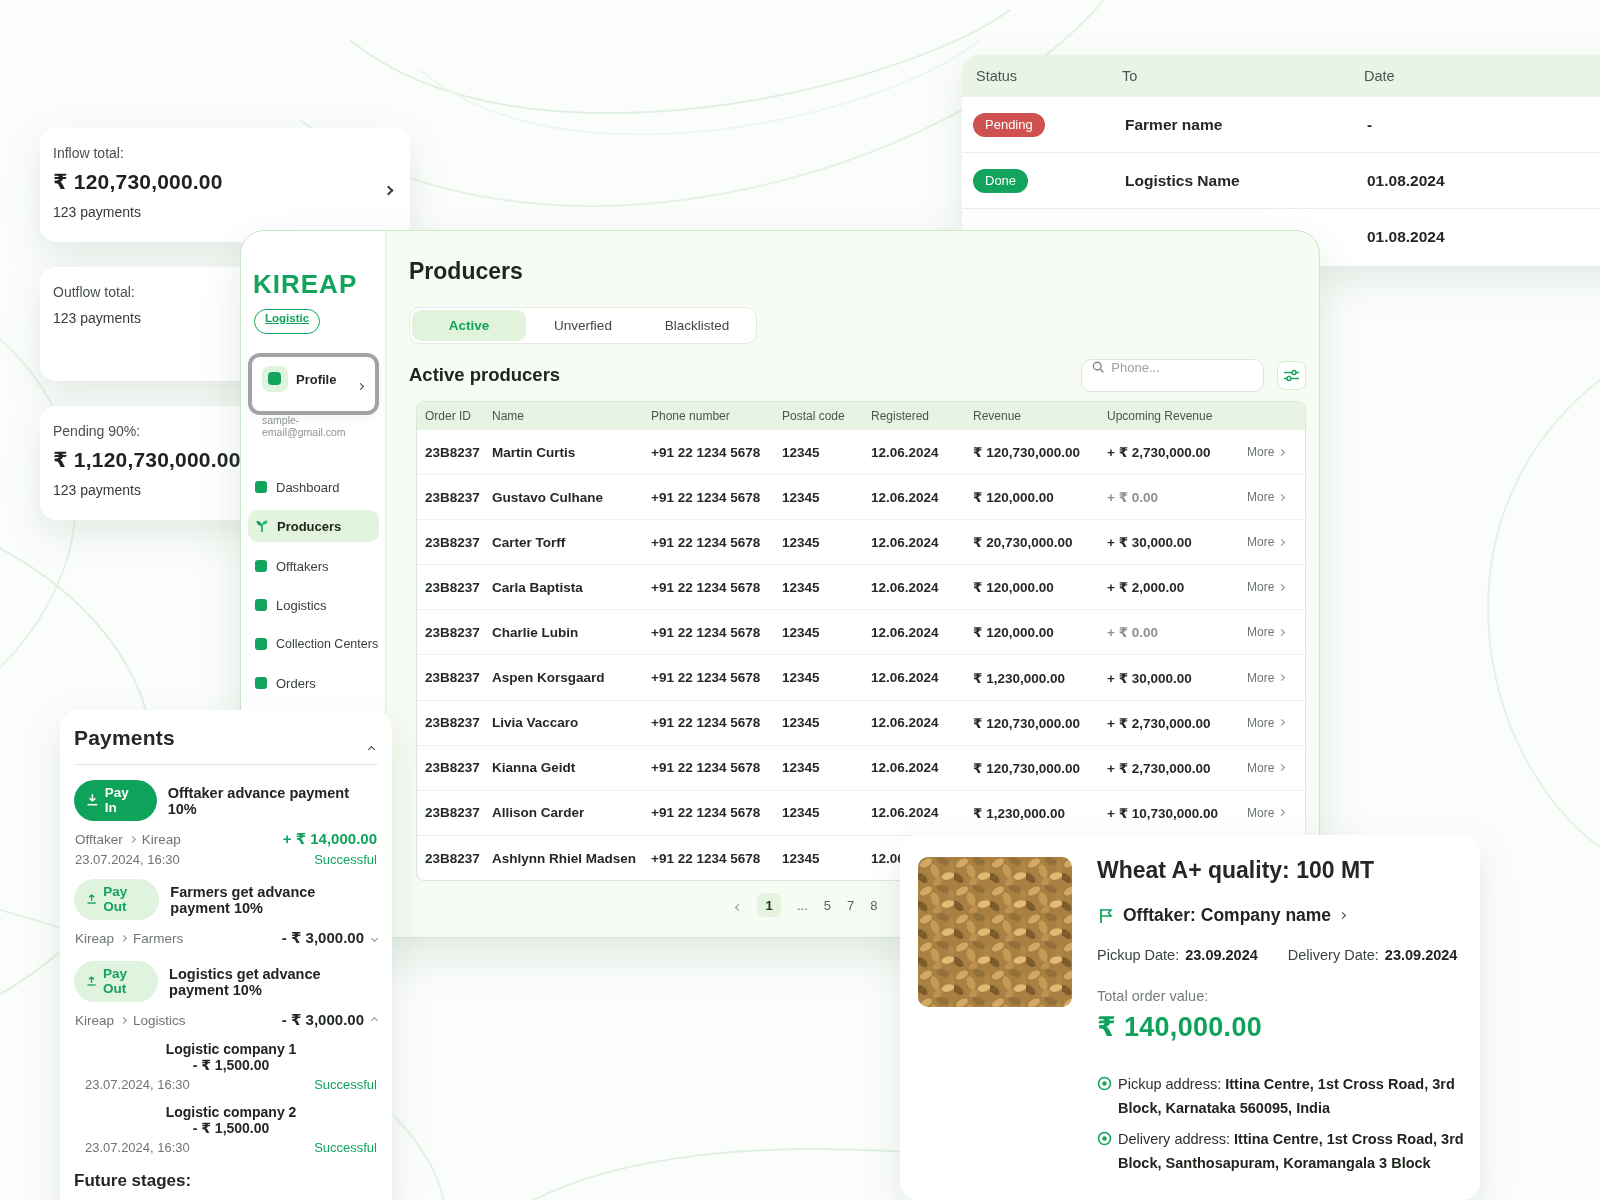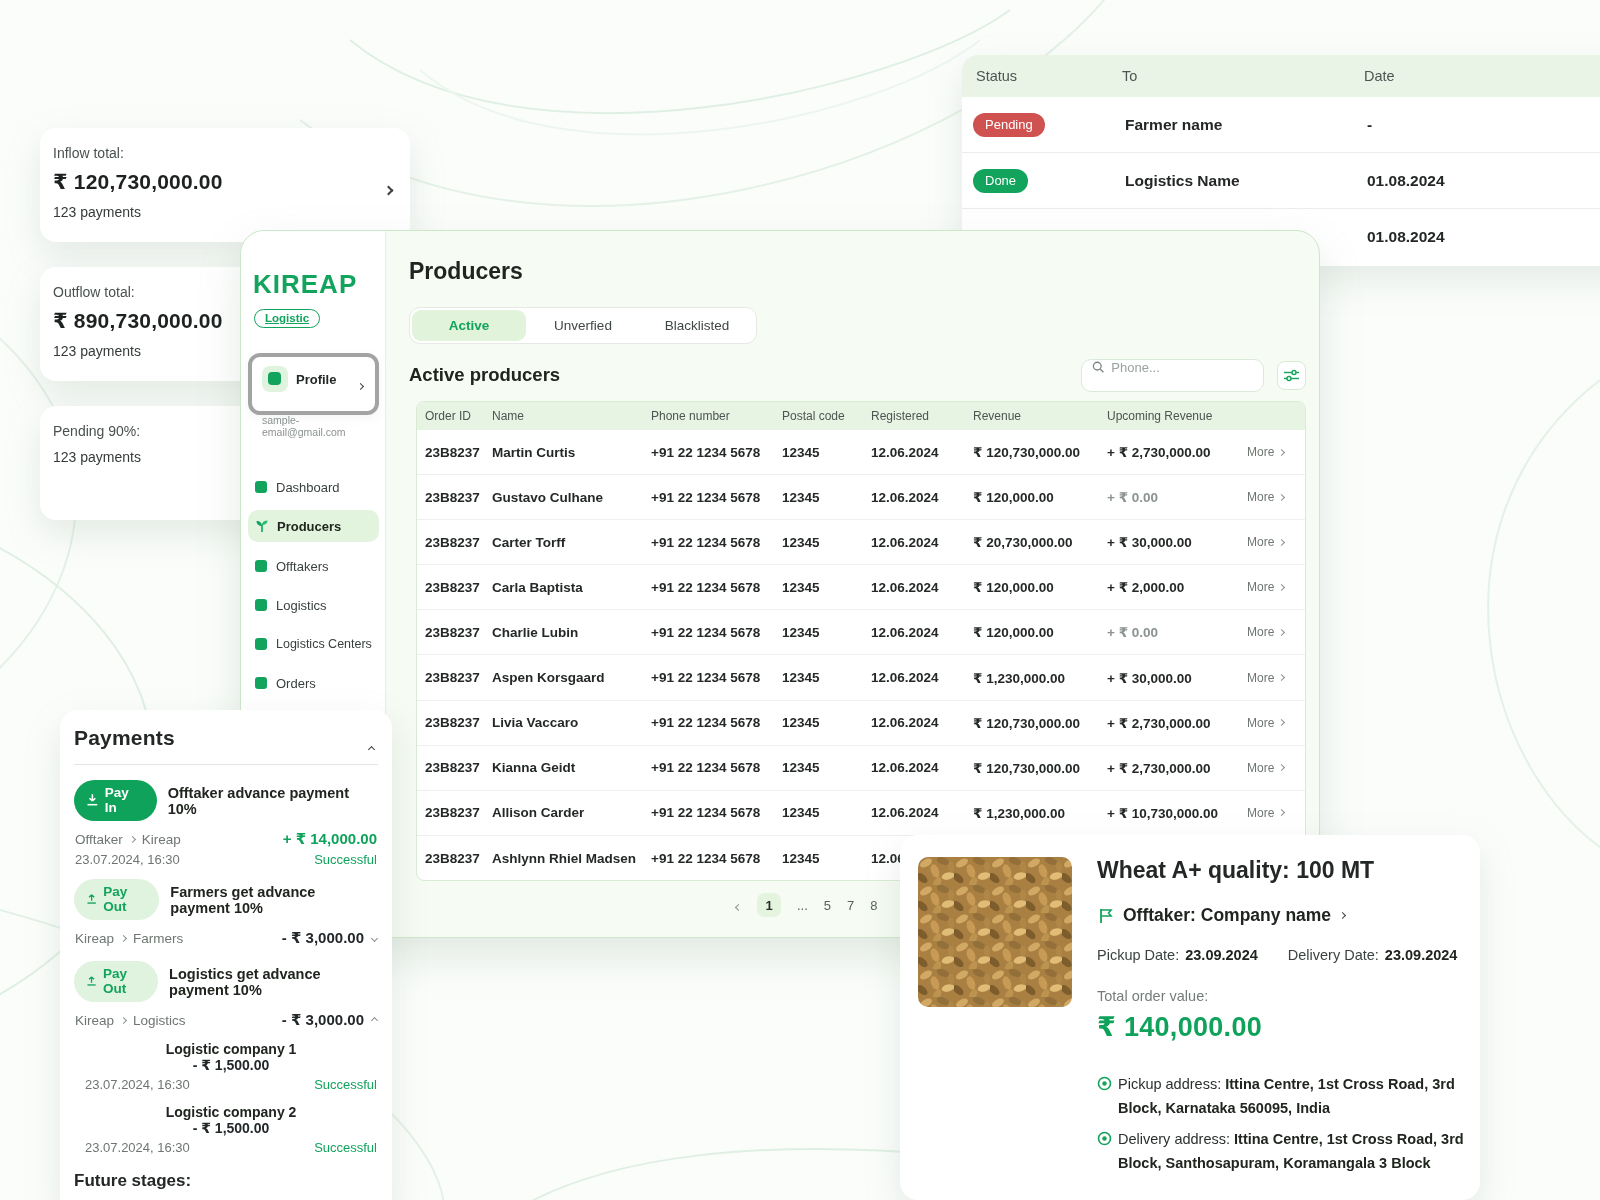--- a/index.html
+++ b/index.html
@@ -45,21 +45,21 @@
   .chev.sm { width:5px; height:5px; border-width:1.6px; }
   .chev.grey { border-color:#8a928d; }
   
   #main-card { left:240px; top:230px; width:1080px; height:708px; border-radius:24px;
     background:#f6fbf3; border:1px solid #cde7ca; z-index:2;
     box-shadow:0 18px 44px rgba(120,150,125,.20); }
   #sidebar { position:absolute; left:0; top:0; bottom:0; width:145px; background:#fff;
     border-right:1px solid #e8eee6; border-radius:24px 0 0 24px; }
   #logo { position:absolute; left:12px; top:38px; font-size:26px; font-weight:bold; color:#12a35c; letter-spacing:1px; }
   #logo-badge { position:absolute; left:13px; top:78px; border:1.5px solid #12a35c; color:#12a35c;
-    border-radius:999px; font-size:11.5px; font-weight:bold; padding:2px 10px 3px;text-decoration:underline; }
+    border-radius:999px; font-size:11.5px; font-weight:bold; padding:2px 10px 9px;text-decoration:underline; }
   #profile-card { position:absolute; left:7px; top:122px; width:131px; height:62px; background:#fff;
     border:4px solid #a3a3a3; border-radius:12px; box-shadow:0 3px 8px rgba(130,150,135,.10); }
   #profile-card .avatar { position:absolute; left:10px; top:9px; width:26px; height:26px; border-radius:8px;
     background:#dff3de; }
   #profile-card .avatar i { position:absolute; left:6px; top:6px; width:13px; height:13px; border-radius:4px; background:#12a35c; }
   #profile-card .pname { position:absolute; left:44px; top:15px; font-size:13px; font-weight:bold; }
   #profile-card .pchev { position:absolute; right:12px; top:18px; }
   #profile-card .pemail { position:absolute; left:10px; top:57px; font-size:10.5px; color:#8a928e; }
   .nav-item { position:absolute; left:7px; width:131px; height:32px; display:flex; align-items:center;
     padding-left:7px; font-size:13px; color:#39413d; border-radius:10px; }
@@ -175,25 +175,25 @@
 </div>
 
 <div class="card stat" style="top:128px">
   <div class="lab">Inflow total:</div>
   <div class="val">₹ 120,730,000.00</div>
   <div class="sub">123 payments</div>
   <span class="chev-wrap"><i class="chev r"></i></span>
 </div>
 <div class="card stat" style="top:267px">
   <div class="lab">Outflow total:</div>
-  <div class="val">₹ 890,730,000.00</div>
   <div class="sub">123 payments</div>
 </div>
 <div class="card stat" style="top:406px">
   <div class="lab">Pending 90%:</div>
+  <div class="val">₹ 1,120,730,000.00</div>
   <div class="sub">123 payments</div>
 </div>
 
 <div id="main-card" class="abs">
   <div id="sidebar">
     <div id="logo">KIREAP</div>
     <div id="logo-badge">Logistic</div>
     <div id="profile-card">
       <span class="avatar">
           <i></i>
@@ -217,21 +217,21 @@
     <div class="nav-item" style="top:319px">
       <span class="sq"></span>
       <span>Offtakers</span>
     </div>
     <div class="nav-item" style="top:358px">
       <span class="sq"></span>
       <span>Logistics</span>
     </div>
     <div class="nav-item" style="top:397px">
       <span class="sq"></span>
-      <span style="font-size:12.5px">Logistics Centers</span>
+      <span style="font-size:12.5px">Collection Centers</span>
     </div>
     <div class="nav-item" style="top:436px">
       <span class="sq"></span>
       <span>Orders</span>
     </div>
   </div>
 
   <div id="producers-title">Producers</div>
 
   <div id="tabbar">

